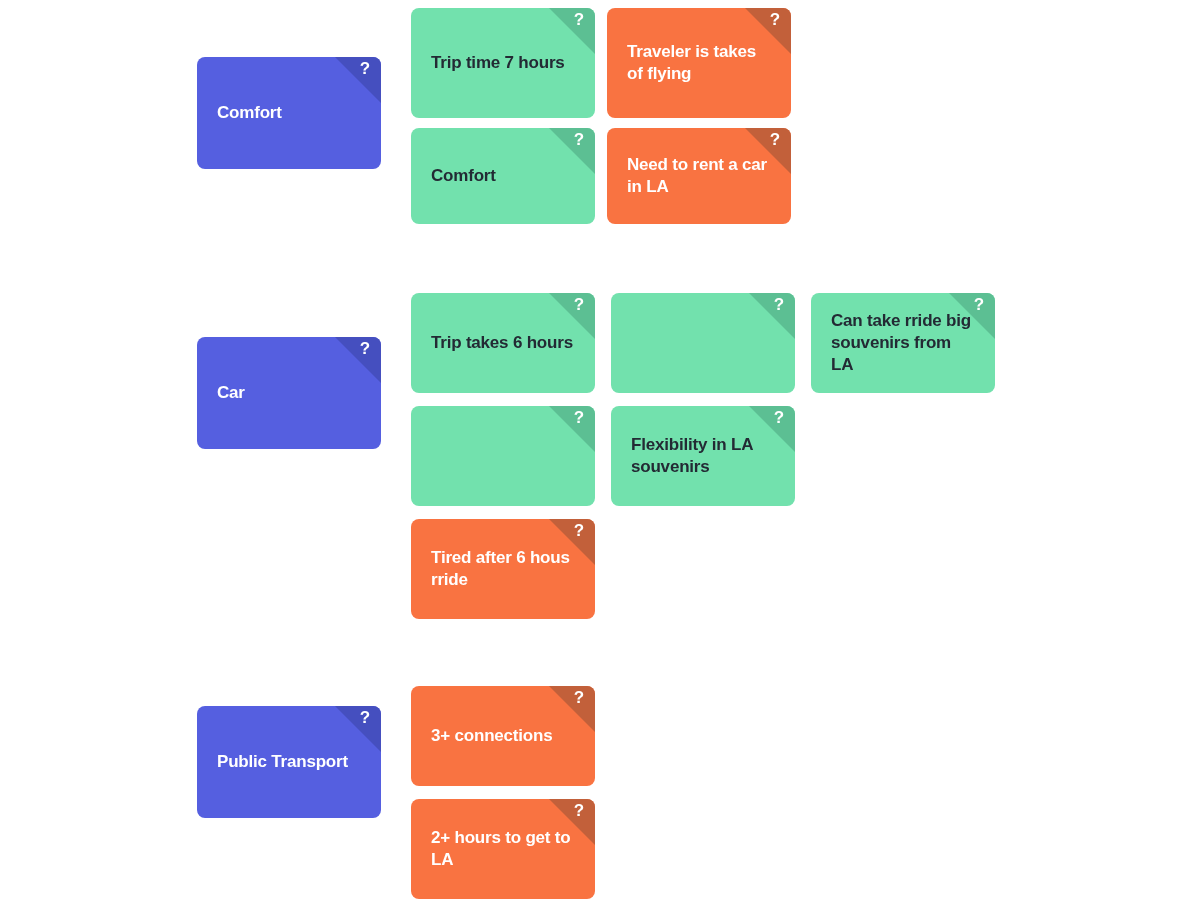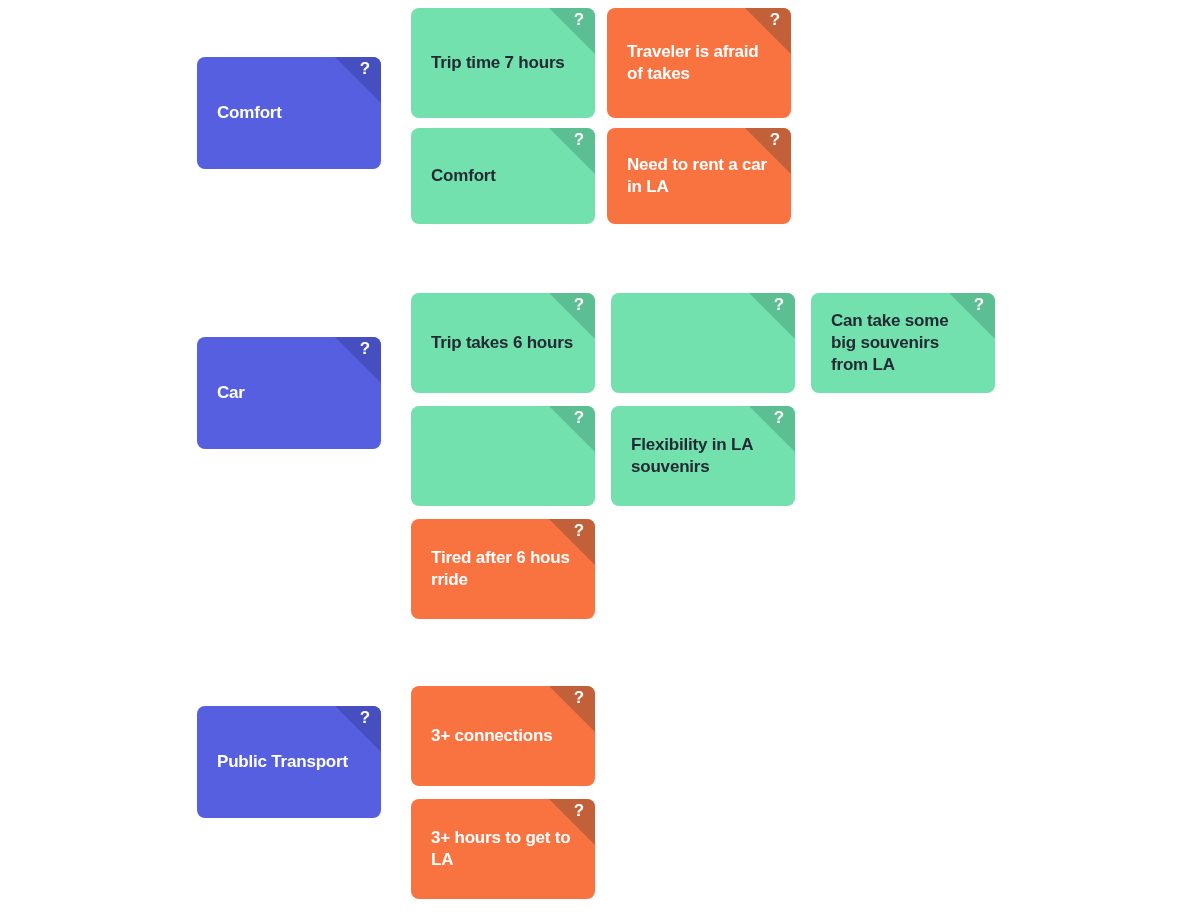--- a/index.html
+++ b/index.html
@@ -122,21 +122,21 @@
     </svg>
     <span class="qmark">?</span>
     <span class="label">Trip time 7 hours</span>
   </div>
 
   <div class="card con" style="left:607px; top:8px; width:184px; height:110px;">
     <svg class="fold" viewBox="0 0 46 46">
       <polygon class="fold-tri" points="46,0 46,46 0,0"></polygon>
     </svg>
     <span class="qmark">?</span>
-    <span class="label">Traveler is afraid of takes</span>
+    <span class="label">Traveler is takes of flying</span>
   </div>
 
   <div class="card pro" style="left:411px; top:128px; width:184px; height:96px;">
     <svg class="fold" viewBox="0 0 46 46">
       <polygon class="fold-tri" points="46,0 46,46 0,0"></polygon>
     </svg>
     <span class="qmark">?</span>
     <span class="label">Comfort</span>
   </div>
 
@@ -161,21 +161,21 @@
       <polygon class="fold-tri" points="46,0 46,46 0,0"></polygon>
     </svg>
     <span class="qmark">?</span>
   </div>
 
   <div class="card pro" style="left:811px; top:293px; width:184px; height:100px;">
     <svg class="fold" viewBox="0 0 46 46">
       <polygon class="fold-tri" points="46,0 46,46 0,0"></polygon>
     </svg>
     <span class="qmark">?</span>
-    <span class="label">Can take some big souvenirs from LA</span>
+    <span class="label">Can take rride big souvenirs from LA</span>
   </div>
 
   <div class="card pro" style="left:411px; top:406px; width:184px; height:100px;">
     <svg class="fold" viewBox="0 0 46 46">
       <polygon class="fold-tri" points="46,0 46,46 0,0"></polygon>
     </svg>
     <span class="qmark">?</span>
   </div>
 
   <div class="card pro" style="left:611px; top:406px; width:184px; height:100px;">
@@ -200,16 +200,16 @@
     </svg>
     <span class="qmark">?</span>
     <span class="label">3+ connections</span>
   </div>
 
   <div class="card con" style="left:411px; top:799px; width:184px; height:100px;">
     <svg class="fold" viewBox="0 0 46 46">
       <polygon class="fold-tri" points="46,0 46,46 0,0"></polygon>
     </svg>
     <span class="qmark">?</span>
-    <span class="label">3+ hours to get to LA</span>
+    <span class="label">2+ hours to get to LA</span>
   </div>
 
 </div>
 
 </body></html>

